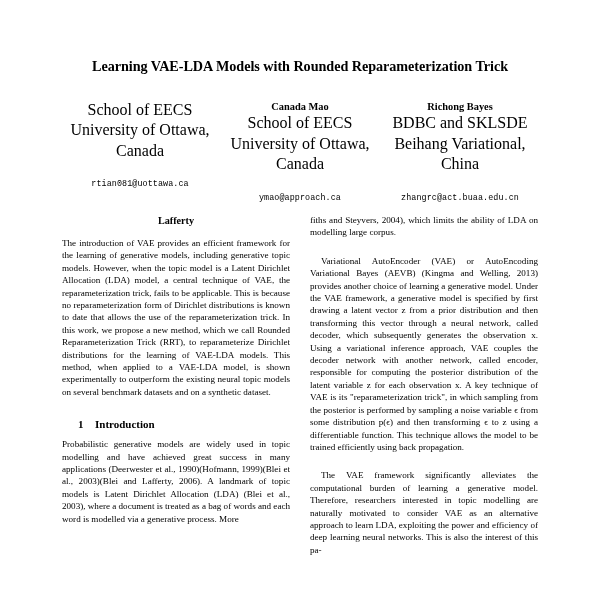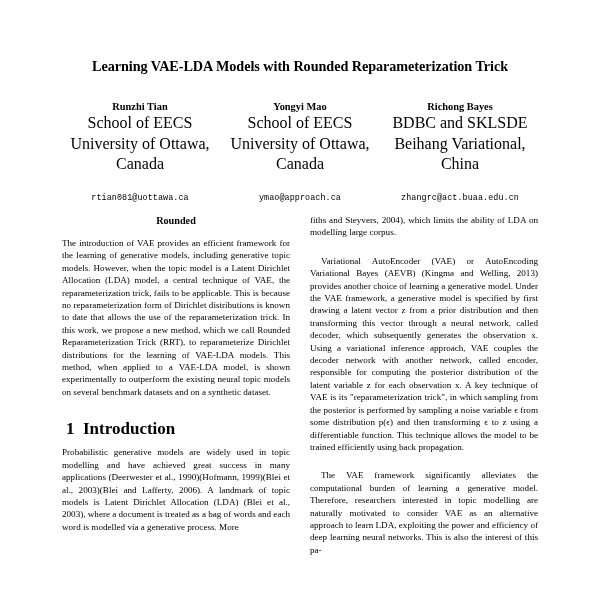--- a/index.html
+++ b/index.html
@@ -78,22 +78,22 @@
   .col-right { left: 310px; }
 
   .section-head-centered {
     text-align: center;
     font-weight: bold;
     font-size: 10.2px;
     margin: 0 0 9px 0;
   }
   .section-head {
     font-weight: bold;
-    font-size: 17px;
-    margin: 0 0 6px 4px;
+    font-size: 11px;
+    margin: 0 0 6px 16px;
     text-align: left;
   }
   .section-head .secnum {
     display: inline-block;
     min-width: 17px;
   }
 
   p.para {
     margin: 0;
     text-indent: 0;
@@ -109,45 +109,44 @@
 </head>
 <body>
 
 <div id="page">
 
   <div class="paper-title">Learning VAE-LDA Models with Rounded Reparameterization Trick</div>
 
   <div class="authors">
 
     <div class="author-block">
-      <span class="author-name">Runzhi Tian</span>
       <span class="author-affil">School of EECS</span>
       <span class="author-affil">University of Ottawa, Canada</span>
       <span class="author-email">rtian081@uottawa.ca</span>
     </div>
 
     <div class="author-block">
-      <span class="author-name">Yongyi Mao</span>
+      <span class="author-name">Canada Mao</span>
       <span class="author-affil">School of EECS</span>
       <span class="author-affil">University of Ottawa, Canada</span>
       <span class="author-email">ymao@approach.ca</span>
     </div>
 
     <div class="author-block">
       <span class="author-name">Richong Bayes</span>
       <span class="author-affil">BDBC and SKLSDE</span>
       <span class="author-affil">Beihang Variational, China</span>
       <span class="author-email">zhangrc@act.buaa.edu.cn</span>
     </div>
 
   </div>
 
   <div class="col col-left">
 
-    <div class="section-head-centered">Rounded</div>
+    <div class="section-head-centered">Lafferty</div>
 
     <p class="para">The introduction of VAE provides an efficient framework for the learning of generative models, including generative topic models. However, when the topic model is a Latent Dirichlet Allocation (LDA) model, a central technique of VAE, the reparameterization trick, fails to be applicable. This is because no reparameterization form of Dirichlet distributions is known to date that allows the use of the reparameterization trick. In this work, we propose a new method, which we call Rounded Reparameterization Trick (RRT), to reparameterize Dirichlet distributions for the learning of VAE-LDA models. This method, when applied to a VAE-LDA model, is shown experimentally to outperform the existing neural topic models on several benchmark datasets and on a synthetic dataset.</p>
 
     <div class="spacer-sec"></div>
 
     <div class="section-head">
       <span class="secnum">1</span><span>Introduction</span>
     </div>
 
     <p class="para">Probabilistic generative models are widely used in topic modelling and have achieved great success in many applications (Deerwester et al., 1990)(Hofmann, 1999)(Blei et al., 2003)(Blei and Lafferty, 2006). A landmark of topic models is Latent Dirichlet Allocation (LDA) (Blei et al., 2003), where a document is treated as a bag of words and each word is modelled via a generative process. More</p>

